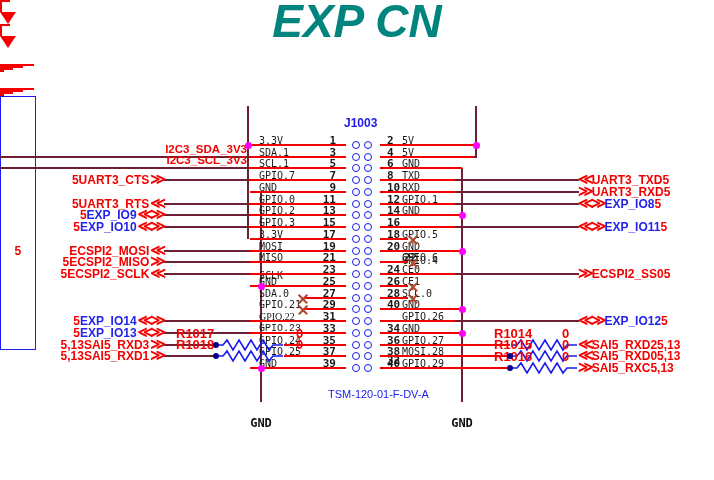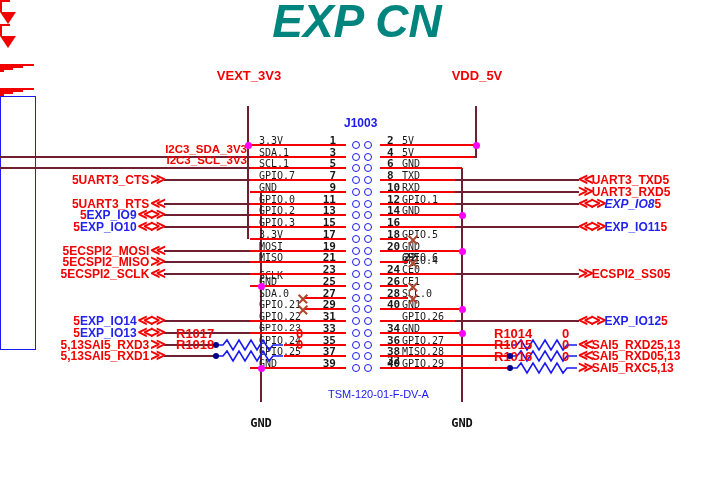--- a/index.html
+++ b/index.html
@@ -27,22 +27,20 @@
   .gnd-txt{position:absolute;width:60px;text-align:center;font-family:"DejaVu Sans Mono",monospace;
            font-size:12px;font-weight:bold;color:#111;}
   svg{position:absolute;overflow:visible;}
 </style>
 </head>
 <body>
 
 <div id="canvas">
   <div id="title" style="color: rgb(0, 133, 126);">EXP CN</div>
 
-  <div class="pwr-label" style="top: 68px; left: 179px; color: rgb(244, 0, 0);">VEXT_3V3</div>
-  <div class="pwr-label" style="top: 68px; left: 407px; color: rgb(244, 0, 0);">VDD_5V</div>
 
   <div class="abs" style="top: 116px; left: 344px; font-size: 12px; font-weight: bold; color: rgb(26, 26, 238);" id="refdes">J1003</div>
   <div class="abs" style="top: 388px; left: 328px; font-size: 11px; color: rgb(26, 26, 238);" id="partnum">TSM-120-01-F-DV-A</div>
 
   <div class="gnd-txt" style="top:416px;left:231px;">GND</div>
   <div class="gnd-txt" style="top:416px;left:432px;">GND</div>
 <div style="left: 239px; top: 83px; width: 20px; height: 24px; position: absolute;"></div>
     <div style="left: 244px; top: 84px; width: 10px; height: 2px; background: rgb(244, 0, 0);"></div>
     <div style="left: 248px; top: 85px; width: 2px; height: 10px; background: rgb(244, 0, 0);"></div>
     <div style="left: 241px; top: 95px; width: 0px; height: 0px; border-left: 8px solid transparent; border-right: 8px solid transparent; border-top: 12px solid rgb(244, 0, 0);"></div>
@@ -178,21 +176,21 @@
     <div class="hole" style="left: 352px; top: 294px; border: 1.5px solid rgb(26, 26, 238);"></div>
     <div class="hole" style="left: 364px; top: 294px; border: 1.5px solid rgb(26, 26, 238);"></div>
     <div class="pin-name" style="left: 259px; top: 299px; color: rgb(26, 26, 26);">GPIO.21</div>
     <div class="pin-num" style="left: 304px; top: 299px; width: 32px; text-align: right; color: rgb(26, 26, 26);">29</div>
     <div class="pin-num" style="left: 387px; top: 299px; width: 30px; color: rgb(26, 26, 26);">40</div>
     <div class="pin-name" style="left: 402px; top: 299px; color: rgb(26, 26, 26);">GND</div>
     <div class="wire" style="left: 305px; top: 308px; width: 41px; height: 2px; background: rgb(244, 0, 0);"></div>
     <div class="wire" style="left: 380px; top: 308px; width: 82px; height: 2px; background: rgb(244, 0, 0);"></div>
     <div class="hole" style="left: 352px; top: 305px; border: 1.5px solid rgb(26, 26, 238);"></div>
     <div class="hole" style="left: 364px; top: 305px; border: 1.5px solid rgb(26, 26, 238);"></div>
-    <div class="pin-name" style="left: 259px; top: 311px; color: rgb(26, 26, 26);">GPIO.22</div>
+    <div class="pin-name" style="left: 259px; top: 311px; color: rgb(26, 26, 26); font-family: Liberation Serif, serif;">GPIO.22</div>
     <div class="pin-num" style="left: 304px; top: 311px; width: 32px; text-align: right; color: rgb(26, 26, 26);">31</div>
     <div class="pin-num" style="left: 387px; top: 311px; width: 30px; color: rgb(26, 26, 26); margin-top: 44px;">32</div>
     <div class="pin-name" style="left: 402px; top: 311px; color: rgb(26, 26, 26);">GPIO.26</div>
     <div class="wire" style="left: 250px; top: 320px; width: 96px; height: 2px; background: rgb(244, 0, 0);"></div>
     <div class="wire" style="left: 380px; top: 320px; width: 75px; height: 2px; background: rgb(244, 0, 0);"></div>
     <div class="hole" style="left: 352px; top: 317px; border: 1.5px solid rgb(26, 26, 238);"></div>
     <div class="hole" style="left: 364px; top: 317px; border: 1.5px solid rgb(26, 26, 238);"></div>
     <div class="pin-name" style="left: 259px; top: 323px; color: rgb(26, 26, 26); font-family: Liberation Mono, monospace;">GPIO.23</div>
     <div class="pin-num" style="left: 304px; top: 323px; width: 32px; text-align: right; color: rgb(26, 26, 26);">33</div>
     <div class="pin-num" style="left: 387px; top: 323px; width: 30px; color: rgb(26, 26, 26);">34</div>
@@ -205,21 +203,21 @@
     <div class="pin-num" style="left: 304px; top: 335px; width: 32px; text-align: right; color: rgb(26, 26, 26);">35</div>
     <div class="pin-num" style="left: 387px; top: 335px; width: 30px; color: rgb(26, 26, 26);">36</div>
     <div class="pin-name" style="left: 402px; top: 335px; color: rgb(26, 26, 26);">GPIO.27</div>
     <div class="wire" style="left: 284px; top: 344px; width: 62px; height: 2px; background: rgb(244, 0, 0);"></div>
     <div class="wire" style="left: 380px; top: 344px; width: 130px; height: 2px; background: rgb(244, 0, 0);"></div>
     <div class="hole" style="left: 352px; top: 341px; border: 1.5px solid rgb(26, 26, 238);"></div>
     <div class="hole" style="left: 364px; top: 341px; border: 1.5px solid rgb(26, 26, 238);"></div>
     <div class="pin-name" style="left: 259px; top: 346px; color: rgb(26, 26, 26);">GPIO.25</div>
     <div class="pin-num" style="left: 304px; top: 346px; width: 32px; text-align: right; color: rgb(26, 26, 26);">37</div>
     <div class="pin-num" style="left: 387px; top: 346px; width: 30px; color: rgb(26, 26, 26);">38</div>
-    <div class="pin-name" style="left: 402px; top: 346px; color: rgb(26, 26, 26);">MISO.28</div>
+    <div class="pin-name" style="left: 402px; top: 346px; color: rgb(26, 26, 26);">MOSI.28</div>
     <div class="wire" style="left: 284px; top: 355px; width: 62px; height: 2px; background: rgb(244, 0, 0);"></div>
     <div class="wire" style="left: 380px; top: 355px; width: 130px; height: 2px; background: rgb(244, 0, 0);"></div>
     <div class="hole" style="left: 352px; top: 352px; border: 1.5px solid rgb(26, 26, 238);"></div>
     <div class="hole" style="left: 364px; top: 352px; border: 1.5px solid rgb(26, 26, 238);"></div>
     <div class="pin-name" style="left: 259px; top: 358px; color: rgb(26, 26, 26);">GND</div>
     <div class="pin-num" style="left: 304px; top: 358px; width: 32px; text-align: right; color: rgb(26, 26, 26);">39</div>
     <div class="pin-num" style="left: 387px; top: 358px; width: 30px; color: rgb(26, 26, 26);">40</div>
     <div class="pin-name" style="left: 402px; top: 358px; color: rgb(26, 26, 26);">GPIO.29</div>
     <div class="wire" style="left: 250px; top: 367px; width: 96px; height: 2px; background: rgb(244, 0, 0);"></div>
     <div class="wire" style="left: 380px; top: 367px; width: 130px; height: 2px; background: rgb(244, 0, 0);"></div>
@@ -276,30 +274,30 @@
     </div>
     <div class="ncx" style="left: 408px; top: 294px;">
       <i style="background: rgb(176, 70, 46); transform: rotate(45deg);"></i>
       <i style="background: rgb(176, 70, 46); transform: rotate(-45deg);"></i>
     </div>
     <div style="left: 346px; top: 132px; width: 34px; height: 252px; border: 1.5px solid rgb(26, 26, 238); background: transparent;"></div>
     <div class="port" style="top: 172px; right: 550px;"><span class="ref" style="color: rgb(244, 0, 0);">5</span> <span class="netname" style="color: rgb(244, 0, 0);">UART3_CTS</span><span class="chev" style="color: rgb(244, 0, 0);">≫</span></div>
     <div class="port" style="top: 196px; right: 550px;"><span class="ref" style="color: rgb(244, 0, 0);">5</span> <span class="netname" style="color: rgb(244, 0, 0);">UART3_RTS</span><span class="chev" style="color: rgb(244, 0, 0);">≪</span></div>
     <div class="port" style="top: 207px; right: 550px;"><span class="ref" style="color: rgb(244, 0, 0);">5</span> <span class="netname" style="color: rgb(35, 35, 238);">EXP_IO9</span><span class="chev" style="color: rgb(244, 0, 0);">≪≫</span></div>
     <div class="port" style="top: 219px; right: 550px;"><span class="ref" style="color: rgb(244, 0, 0);">5</span> <span class="netname" style="color: rgb(35, 35, 238);">EXP_IO10</span><span class="chev" style="color: rgb(244, 0, 0);">≪≫</span></div>
-    <div class="port" style="top: 243px; right: 550px;"><span class="ref" style="color: rgb(244, 0, 0);">5</span> <span class="netname" style="color: rgb(244, 0, 0);">ECSPI2_MOSI</span><span class="chev" style="color: rgb(244, 0, 0);">≪</span></div>
+    <div class="port" style="top: 243px; right: 550px;"><span class="ref" style="color: rgb(244, 0, 0);">5</span> <span class="netname" style="color: rgb(244, 0, 0); margin-left: 48px;">ECSPI2_MOSI</span><span class="chev" style="color: rgb(244, 0, 0);">≪</span></div>
     <div class="port" style="top: 254px; right: 550px;"><span class="ref" style="color: rgb(244, 0, 0);">5</span> <span class="netname" style="color: rgb(244, 0, 0);">ECSPI2_MISO</span><span class="chev" style="color: rgb(244, 0, 0);">≫</span></div>
     <div class="port" style="top: 266px; right: 550px;"><span class="ref" style="color: rgb(244, 0, 0);">5</span> <span class="netname" style="color: rgb(244, 0, 0);">ECSPI2_SCLK</span><span class="chev" style="color: rgb(244, 0, 0);">≪</span></div>
     <div class="port" style="top: 313px; right: 550px;"><span class="ref" style="color: rgb(244, 0, 0);">5</span> <span class="netname" style="color: rgb(35, 35, 238);">EXP_IO14</span><span class="chev" style="color: rgb(244, 0, 0);">≪≫</span></div>
     <div class="port" style="top: 325px; right: 550px;"><span class="ref" style="color: rgb(244, 0, 0);">5</span> <span class="netname" style="color: rgb(35, 35, 238);">EXP_IO13</span><span class="chev" style="color: rgb(244, 0, 0);">≪≫</span></div>
     <div class="port" style="top: 337px; right: 550px;"><span class="ref" style="color: rgb(244, 0, 0);">5,13</span> <span class="netname" style="color: rgb(244, 0, 0);">SAI5_RXD3</span><span class="chev" style="color: rgb(244, 0, 0);">≫</span></div>
     <div class="port" style="top: 348px; right: 550px;"><span class="ref" style="color: rgb(244, 0, 0);">5,13</span> <span class="netname" style="color: rgb(244, 0, 0);">SAI5_RXD1</span><span class="chev" style="color: rgb(244, 0, 0);">≫</span></div>
     <div class="port" style="top: 172px; left: 577px;"><span class="chev" style="color: rgb(244, 0, 0);">≪</span><span class="netname" style="color: rgb(244, 0, 0);">UART3_TXD</span> <span class="ref" style="color: rgb(244, 0, 0);">5</span></div>
     <div class="port" style="top: 184px; left: 577px;"><span class="chev" style="color: rgb(244, 0, 0);">≫</span><span class="netname" style="color: rgb(244, 0, 0);">UART3_RXD</span> <span class="ref" style="color: rgb(244, 0, 0);">5</span></div>
-    <div class="port" style="top: 196px; left: 577px;"><span class="chev" style="color: rgb(244, 0, 0);">≪≫</span><span class="netname" style="color: rgb(35, 35, 238); font-style: italic;">EXP_IO8</span> <span class="ref" style="color: rgb(244, 0, 0);">5</span></div>
+    <div class="port" style="top: 196px; left: 577px;"><span class="chev" style="color: rgb(244, 0, 0);">≪≫</span><span class="netname" style="color: rgb(35, 35, 238);">EXP_IO8</span> <span class="ref" style="color: rgb(244, 0, 0);">5</span></div>
     <div class="port" style="top: 219px; left: 577px;"><span class="chev" style="color: rgb(244, 0, 0);">≪≫</span><span class="netname" style="color: rgb(35, 35, 238);">EXP_IO11</span> <span class="ref" style="color: rgb(244, 0, 0);">5</span></div>
     <div class="port" style="top: 266px; left: 577px;"><span class="chev" style="color: rgb(244, 0, 0);">≫</span><span class="netname" style="color: rgb(244, 0, 0);">ECSPI2_SS0</span> <span class="ref" style="color: rgb(244, 0, 0);">5</span></div>
     <div class="port" style="top: 313px; left: 577px;"><span class="chev" style="color: rgb(244, 0, 0);">≪≫</span><span class="netname" style="color: rgb(35, 35, 238);">EXP_IO12</span> <span class="ref" style="color: rgb(244, 0, 0);">5</span></div>
     <div class="port" style="top: 337px; left: 577px;"><span class="chev" style="color: rgb(244, 0, 0);">≪</span><span class="netname" style="color: rgb(244, 0, 0);">SAI5_RXD2</span> <span class="ref" style="color: rgb(244, 0, 0);">5,13</span></div>
     <div class="port" style="top: 348px; left: 577px;"><span class="chev" style="color: rgb(244, 0, 0);">≪</span><span class="netname" style="color: rgb(244, 0, 0);">SAI5_RXD0</span> <span class="ref" style="color: rgb(244, 0, 0);">5,13</span></div>
     <div class="port" style="top: 360px; left: 577px;"><span class="chev" style="color: rgb(244, 0, 0);">≫</span><span class="netname" style="color: rgb(244, 0, 0);">SAI5_RXC</span> <span class="ref" style="color: rgb(244, 0, 0);">5,13</span></div>
     <svg width="66" height="16" style="left: 217px; top: 337px; position: absolute;">
       <polyline points="0,8 6,8 10,3 16,13 22,3 28,13 34,3 40,13 46,3 52,13 56,8 66,8" fill="none" stroke="#1A1AEE" stroke-width="1.6"></polyline>
     </svg>
     <div class="rlabel" style="left: 176px; top: 326px; color: rgb(244, 0, 0);">R1017</div>

